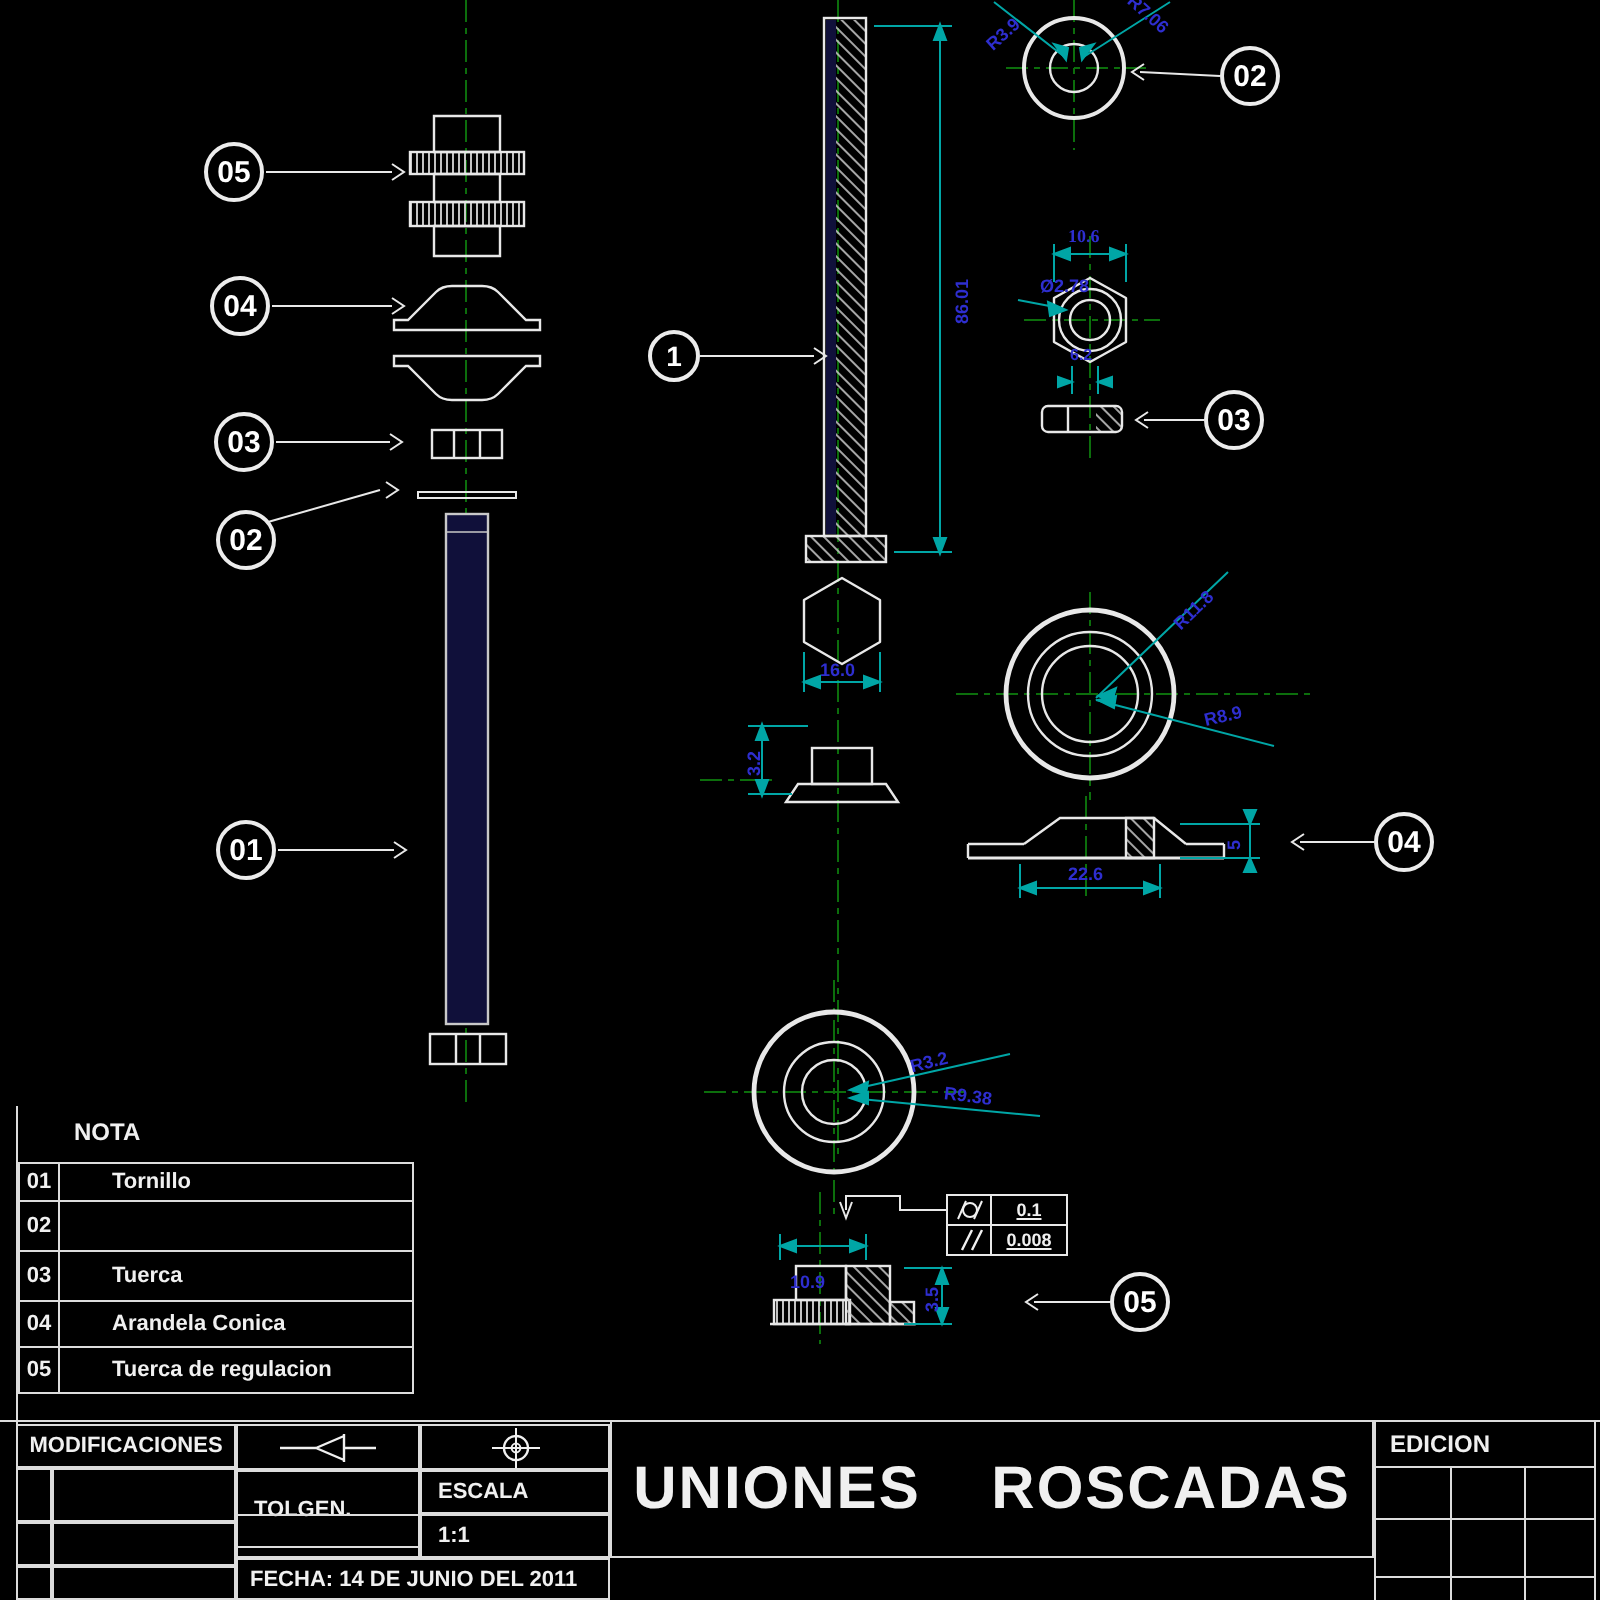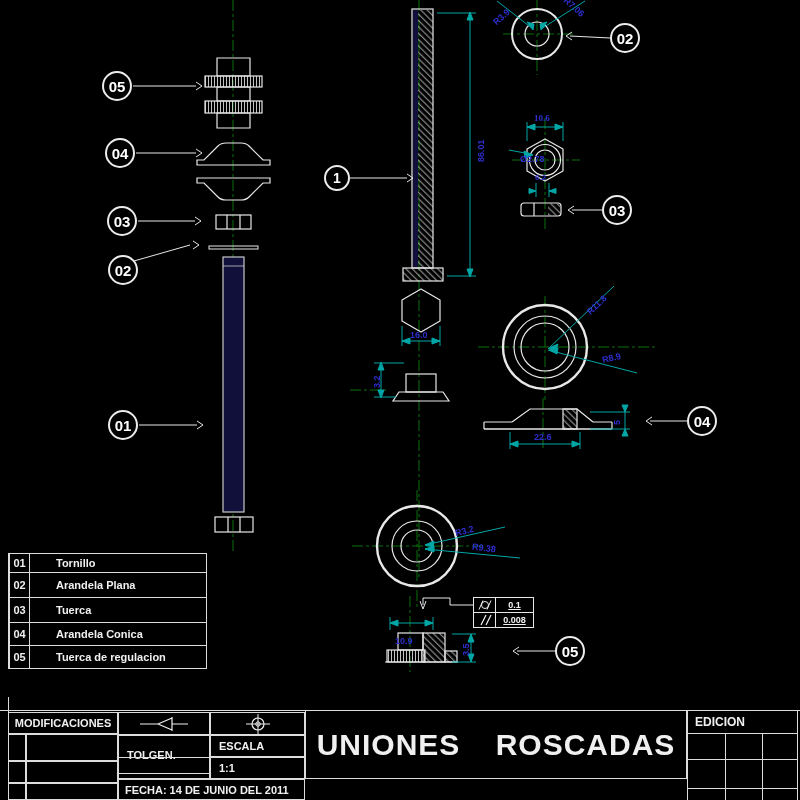--- a/index.html
+++ b/index.html
@@ -197,21 +197,21 @@
 <div class="balloon small" style="left:324px;top:165px;">1</div>
 <div class="balloon" style="left:610px;top:23px;">02</div>
 <div class="balloon" style="left:602px;top:195px;">03</div>
 <div class="balloon" style="left:687px;top:406px;">04</div>
 <div class="balloon" style="left:555px;top:636px;">05</div>
 
 <div class="dim" style="left:476px;top:162px;transform:rotate(-90deg);transform-origin:left top;">86.01</div>
 <div class="dim" style="left:492px;top:12px;transform:rotate(-42deg);">R3.9</div>
 <div class="dim" style="left:562px;top:2px;transform:rotate(42deg);">R7.06</div>
 <div class="dim" style="left:534px;top:113px;font-family:Liberation Serif, serif;">10.6</div>
-<div class="dim" style="left:487px;top:154px;padding-left:33px;">Ø2.78</div>
+<div class="dim" style="left:487px;top:138px;padding-left:33px;">Ø2.78</div>
 <div class="dim" style="left:535px;top:173px;font-size:8px;">6.2</div>
 <div class="dim" style="left:410px;top:330px;">16.0</div>
 <div class="dim" style="left:372px;top:388px;transform:rotate(-90deg);transform-origin:left top;">3.2</div>
 <div class="dim" style="left:585px;top:300px;transform:rotate(-44deg);">R11.8</div>
 <div class="dim" style="left:602px;top:353px;transform:rotate(-13deg);">R8.9</div>
 <div class="dim" style="left:534px;top:432px;">22.6</div>
 <div class="dim" style="left:612px;top:425px;transform:rotate(-90deg);transform-origin:left top;">5</div>
 <div class="dim" style="left:455px;top:526px;transform:rotate(-14deg);">R3.2</div>
 <div class="dim" style="left:472px;top:543px;transform:rotate(7deg);">R9.38</div>
 <div class="dim" style="left:395px;top:636px;">10.9</div>
@@ -227,27 +227,27 @@
   <div>0.1</div>
   <div>
     <svg width="20" height="14">
           <path d="M6 12 L11 2 M11 12 L16 2" stroke="#f0f0f0" stroke-width="1.2"></path>
         </svg>
   </div>
   <div>0.008</div>
 </div>
 
 <div id="nota">
+  <div class="hdr">NOTA</div>
   <div class="row" style="height:19px;">
     <div class="num">01</div>
     <div class="desc">Tornillo</div>
   </div>
   <div class="row" style="height:25px;">
     <div class="num">02</div>
-    <div class="desc">Arandela Plana</div>
   </div>
   <div class="row" style="height:25px;">
     <div class="num">03</div>
     <div class="desc">Tuerca</div>
   </div>
   <div class="row" style="height:23px;">
     <div class="num">04</div>
     <div class="desc">Arandela Conica</div>
   </div>
   <div class="row" style="height:24px;">

